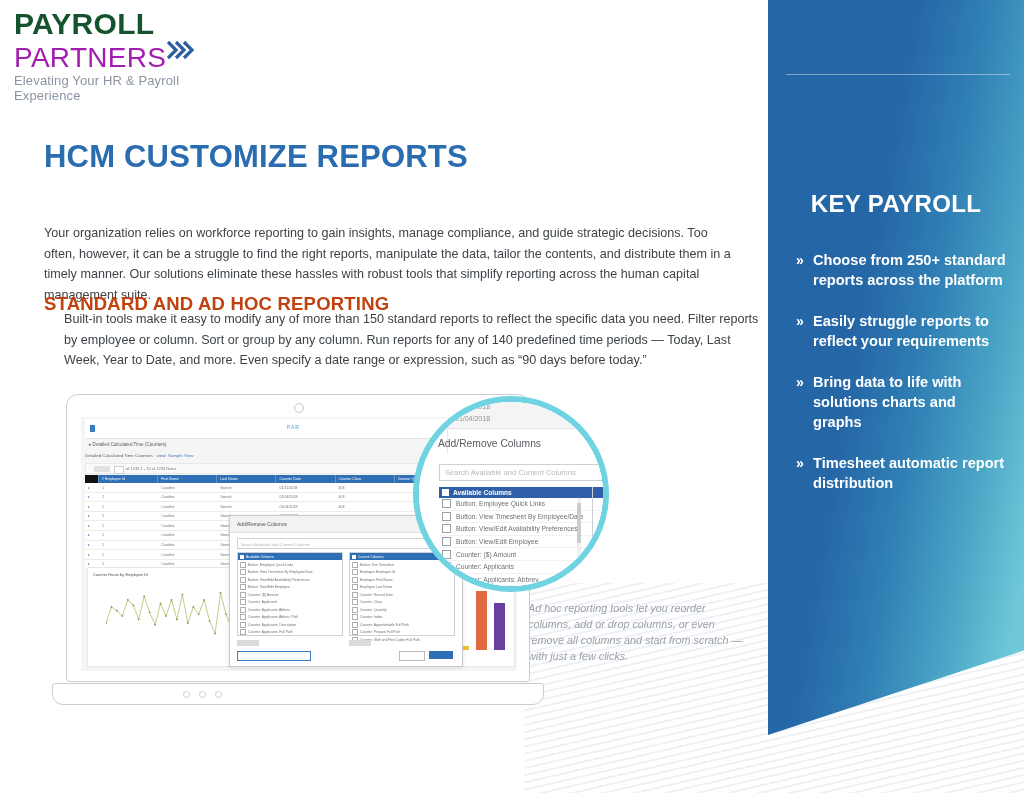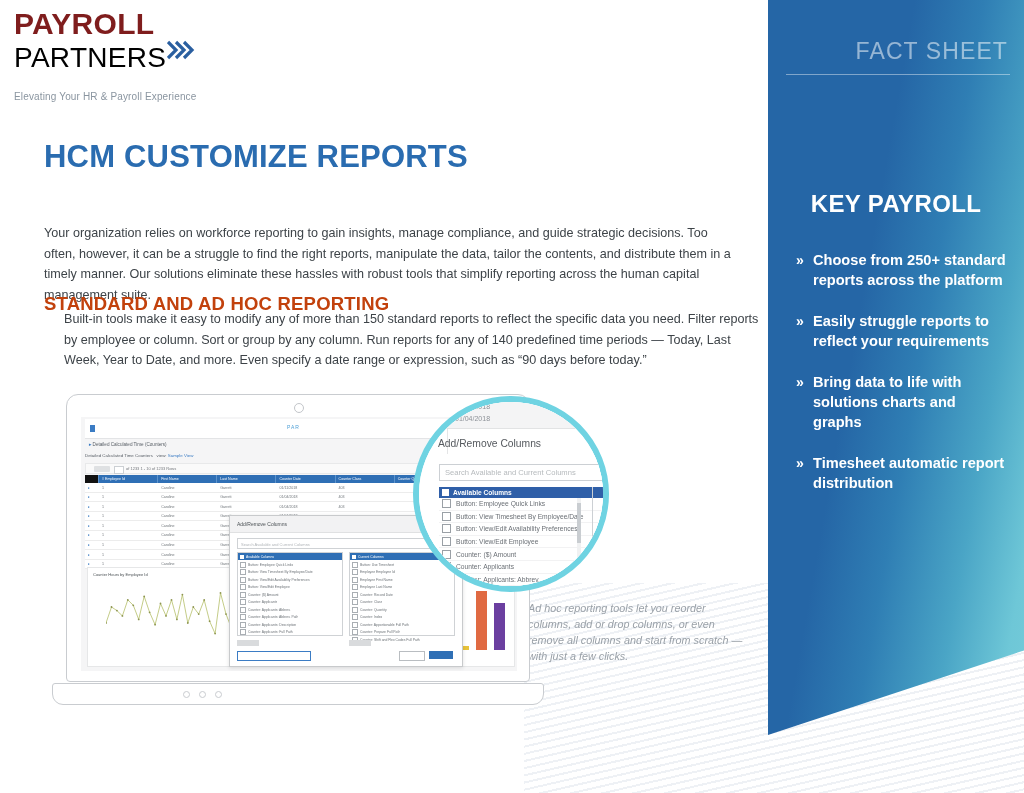--- a/index.html
+++ b/index.html
@@ -95,31 +95,31 @@
     font-size: 14px;
     font-weight: bold;
     line-height: 20px;
   }
   .kb-text { flex: 1; }
 
   
   .logo { position: absolute; left: 14px; top: 10px; width: 200px; }
   .logo-payroll {
     font-size: 30px; font-weight: bold; letter-spacing: 0.3px;
-    color: #7f1d1d; line-height: 28px;
+    color: #14532d; line-height: 28px;
   }
   .logo-partners-row { display: flex; align-items: flex-end; line-height: 26px; }
   .logo-partners {
     font-size: 28px; font-weight: 400; letter-spacing: 0.3px;
-    color: #000000; line-height: 27px;
+    color: #a21caf; line-height: 27px;
   }
   .logo-chevrons { margin-left: 1px; margin-bottom: 1px; }
   .logo-tag {
-    margin-top: 20px;
-    font-size: 10px; color: #8a95a0; letter-spacing: 0.15px;
+    margin-top: 2px;
+    font-size: 13px; color: #8a95a0; letter-spacing: 0.15px;
   }
 
   .h1 {
     position: absolute; left: 44px; top: 118px;
     font-size: 31px; font-weight: bold; color: #2a6cb0;
     letter-spacing: 0.2px;
   }
   .h2 {
     position: absolute; left: 44px; top: 159px;
     width: 680px;
@@ -390,21 +390,20 @@
 
 <div id="page">
 
   <div class="stripes-mask">
     <div class="stripes"></div>
   </div>
 
   <div class="right-panel"></div>
 
   <div class="fact-sheet-wrap">
-    <div class="fact-sheet-label">FACT SHEET</div>
     <div class="fact-rule"></div>
   </div>
 
   <div class="kb-title">KEY PAYROLL</div>
 
   <div class="kb-list">
     <div class="kb-item">
       <div class="kb-marker">»</div>
       <div class="kb-text">Choose from 250+ standard reports across the platform</div>
     </div>

